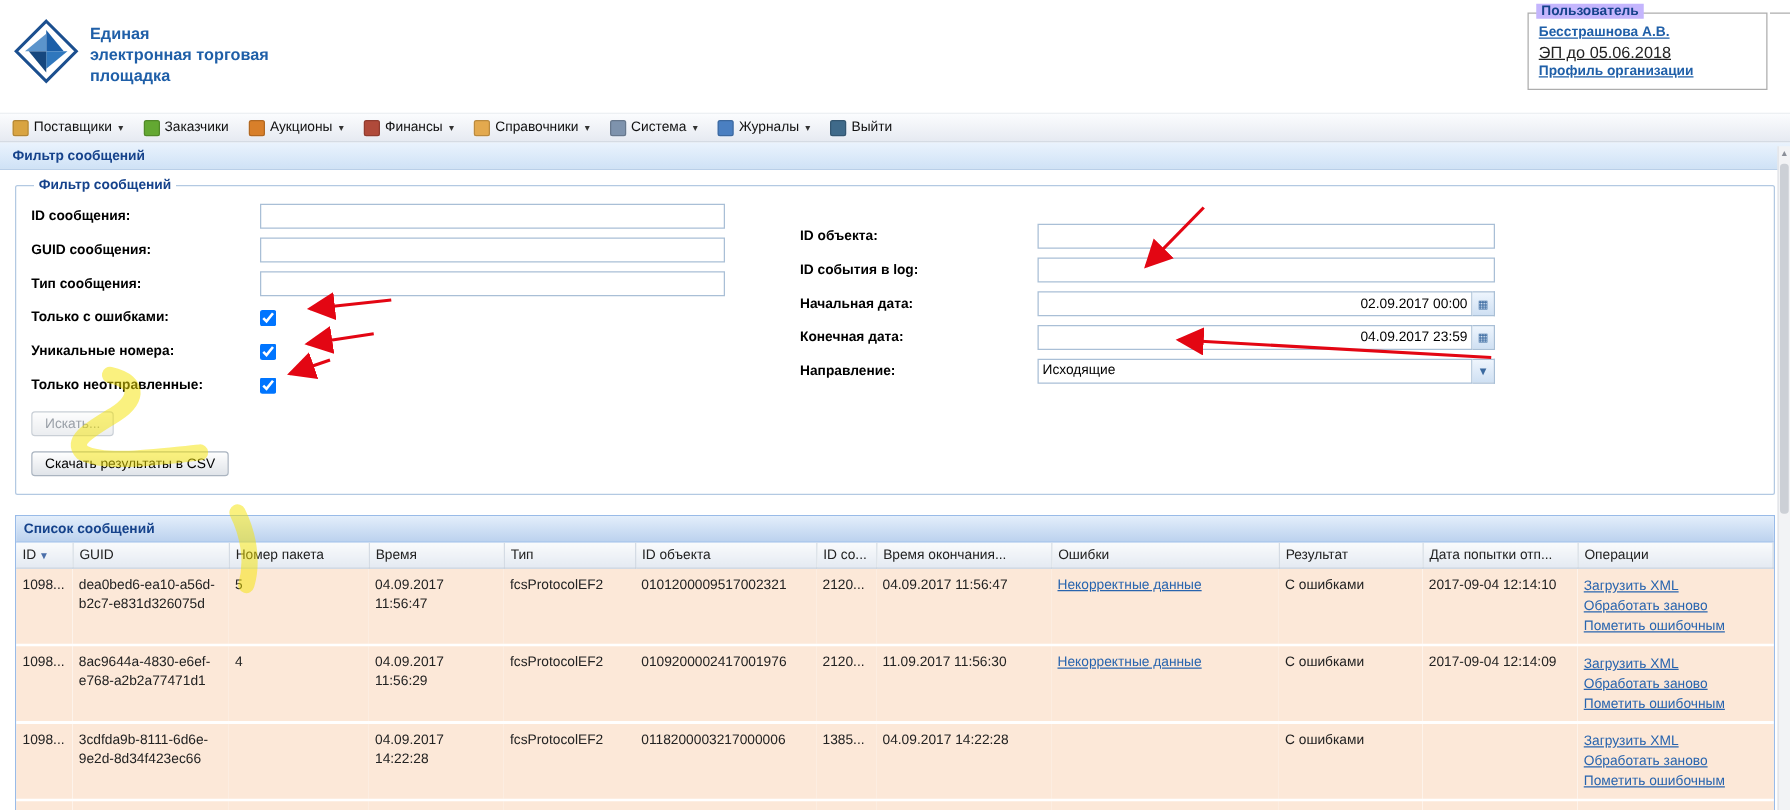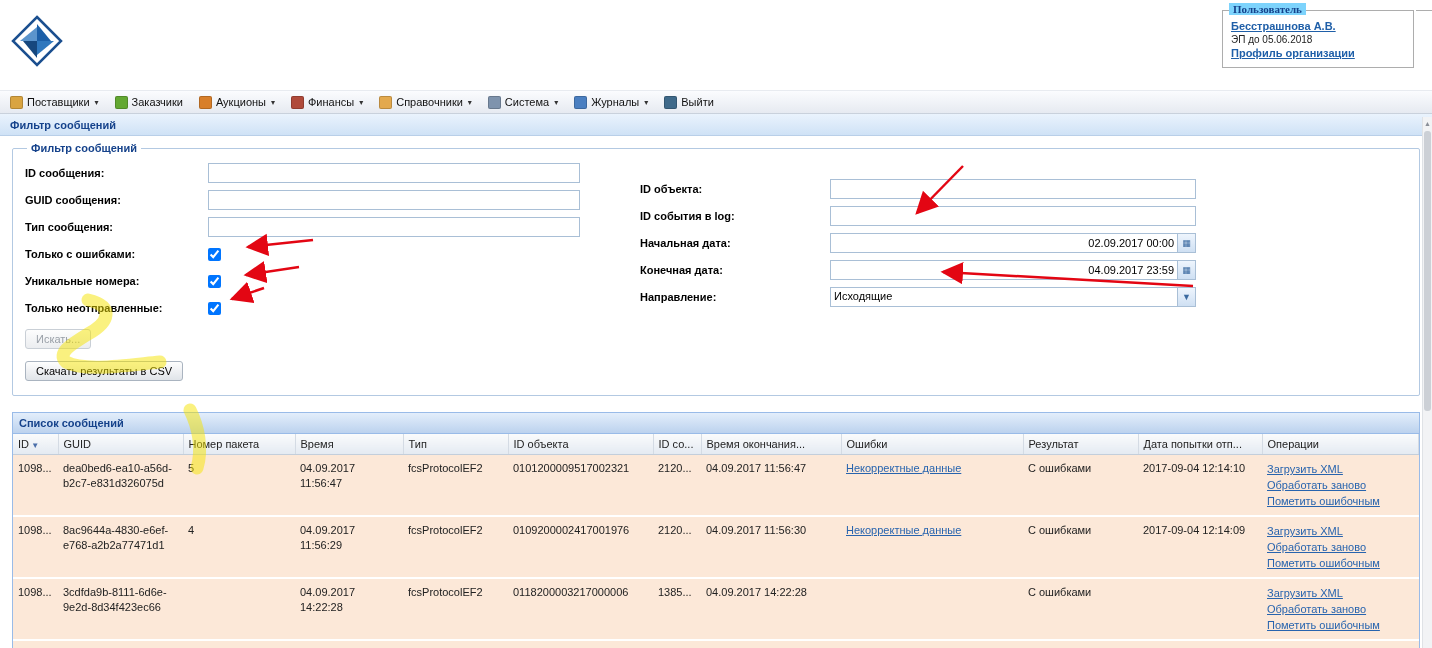--- a/index.html
+++ b/index.html
@@ -6,23 +6,23 @@
   html,body { margin:0; padding:0; }
   body {
     width:1432px; height:648px; overflow:hidden; position:relative;
     font-family:"Liberation Sans","DejaVu Sans",sans-serif; font-size:11px; background:#fff;
   }
   
   .header { height:90px; position:relative; background:#fff; }
   .logo { position:absolute; left:10px; top:14px; cursor:pointer; }
   .brand { position:absolute; left:72px; top:18px; font-weight:bold; font-size:13px; color:#1f5fa8; line-height:17px; }
   .user-panel { position:absolute; right:18px; top:10px; width:192px; border:1px solid #adadad; background:#fff; padding:9px 8px 6px; }
-  .user-panel .panel-legend { position:absolute; top:-8px; left:6px; background:#7dd3fc; padding:0 4px; font-weight:bold; color:#15428b;font-family:Liberation Serif, serif; }
+  .user-panel .panel-legend { position:absolute; top:-8px; left:6px; background:#c4b5fd; padding:0 4px; font-weight:bold; color:#15428b; }
   .user-link { display:block; color:#1f5fa8; font-weight:bold; text-decoration:underline; margin-bottom:2px; cursor:pointer; }
-  .user-cert { color:#222; font-size:10px; margin-bottom:2px; }
+  .user-cert { color:#222; font-size:13px; margin-bottom:2px;text-decoration:underline; }
   .top-right-line { position:absolute; top:10px; right:0; width:16px; height:1px; background:#adadad; }
   
   .menubar { height:24px; background:linear-gradient(#fbfcfe,#e6eaf1); border-top:1px solid #e8ebf0; border-bottom:1px solid #c9d1dc; display:flex; align-items:center; padding-left:10px; gap:16px; }
   .mi { display:flex; align-items:center; gap:4px; cursor:pointer; color:#111; white-space:nowrap; }
   .mico { width:13px; height:13px; border-radius:2px; display:inline-block; box-shadow:inset 0 0 0 1px rgba(0,0,0,.18); }
   .i-sup { background:#d9a441; } .i-cus { background:#63a832; } .i-auc { background:#d87f2a; }
   .i-fin { background:#b04a3a; } .i-ref { background:#e3a94e; } .i-sys { background:#7e93ad; }
   .i-jrn { background:#4a7fc1; } .i-out { background:#3f6a8a; }
   .dd { font-size:8px; color:#333; margin-left:1px; }
   
@@ -71,20 +71,25 @@
 
 <div class="header">
   <div class="logo">
     <svg width="54" height="54" viewBox="0 0 54 54">
       <polygon points="27,3 51,27 27,51 3,27" fill="#ffffff" stroke="#1b4f8f" stroke-width="2.5"></polygon>
       <path d="M27,10 L41,27 L27,27 Z" fill="#1c5fa8"></path>
       <path d="M44,27 L27,41 L27,27 Z" fill="#2f77bd"></path>
       <path d="M27,44 L13,27 L27,27 Z" fill="#16477e"></path>
       <path d="M10,27 L27,13 L27,27 Z" fill="#5b94cc"></path>
     </svg>
+  </div>
+  <div class="brand">
+    <div>Единая</div>
+    <div>электронная торговая</div>
+    <div>площадка</div>
   </div>
   <div class="top-right-line"></div>
   <div class="user-panel">
     <span class="panel-legend">Пользователь</span>
     <a class="user-link">Бесстрашнова А.В.</a>
     <div class="user-cert">ЭП до 05.06.2018</div>
     <a class="user-link">Профиль организации</a>
   </div>
 </div>
 
@@ -255,21 +260,21 @@
             </td>
           </tr>
           <tr>
             <td>1098...</td>
             <td>8ac9644a-4830-e6ef-e768-a2b2a77471d1</td>
             <td>4</td>
             <td>04.09.2017 11:56:29</td>
             <td>fcsProtocolEF2</td>
             <td>0109200002417001976</td>
             <td>2120...</td>
-            <td>04.09.2017 11:56:30</td>
+            <td>11.09.2017 11:56:30</td>
             <td><a class="lnk">Некорректные данные</a></td>
             <td>С ошибками</td>
             <td class="nowrap">2017-09-04 12:14:09</td>
             <td>
               <a class="lnk op">Загрузить XML</a>
               <a class="lnk op">Обработать заново</a>
               <a class="lnk op">Пометить ошибочным</a>
             </td>
           </tr>
           <tr>

